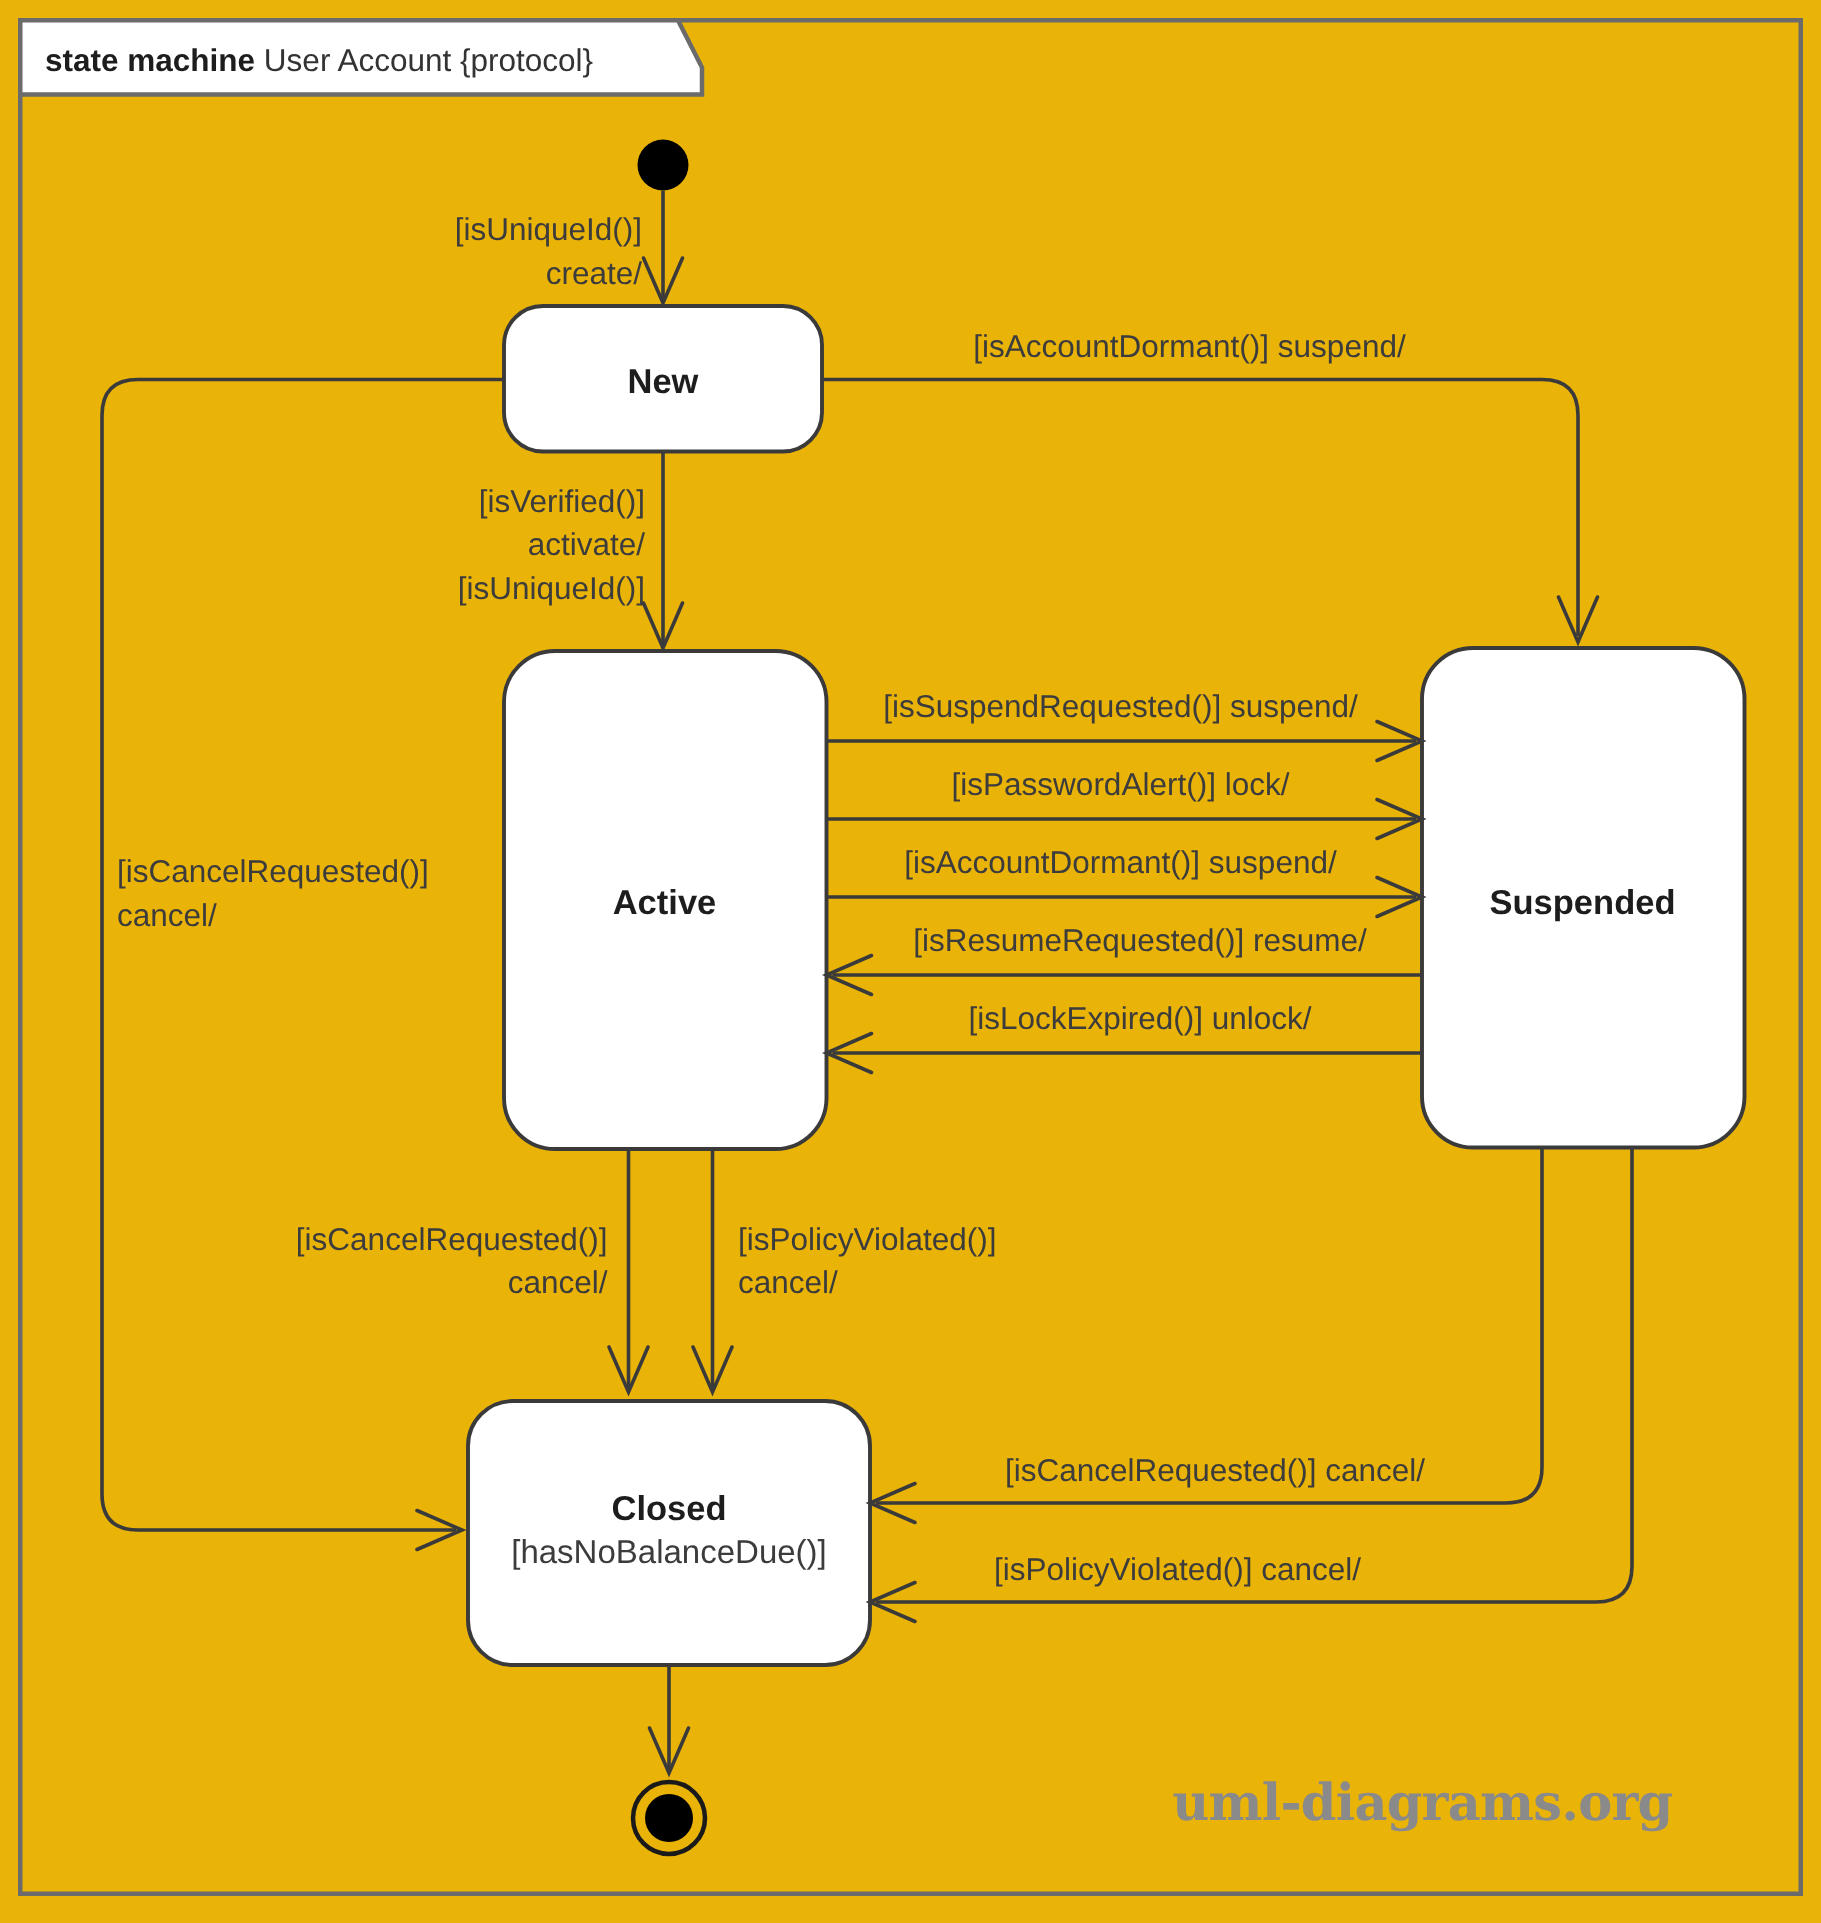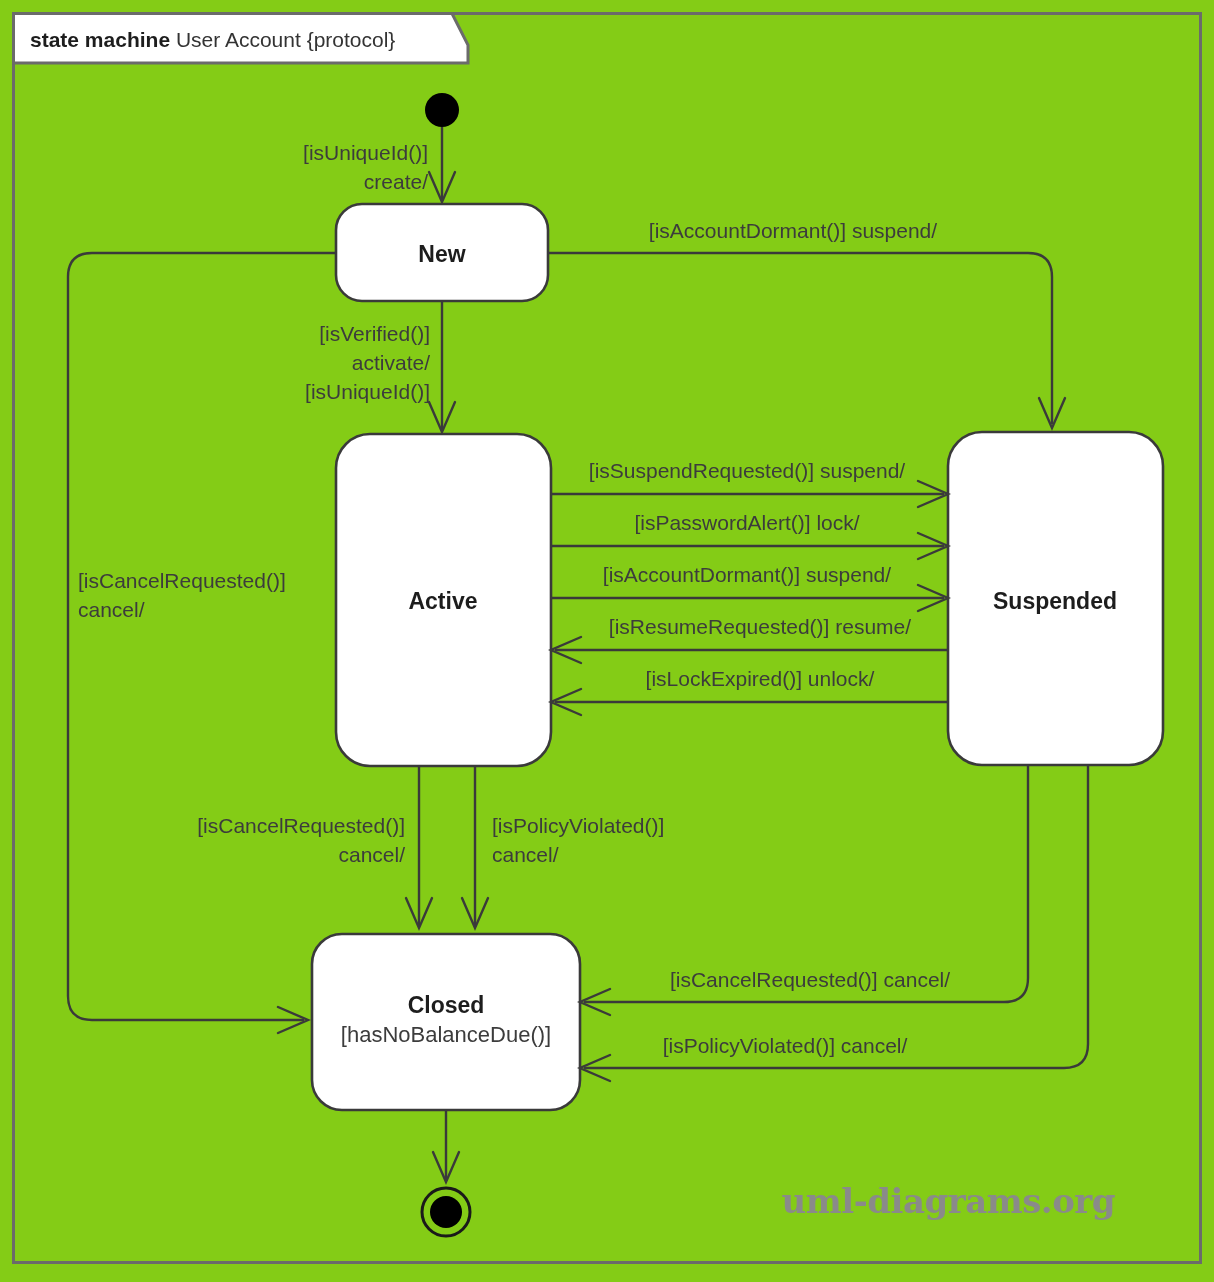--- a/index.html
+++ b/index.html
@@ -7,21 +7,21 @@
     padding: 0;
     background: #ffffff;
   }
   body {
     font-family: "Liberation Sans", sans-serif;
   }
   #canvas {
     position: relative;
     width: 1214px;
     height: 1282px;
-    background: #84cc16;
+    background: #eab308;
     overflow: hidden;
   }
   svg.diagram {
     position: absolute;
     left: 0;
     top: 0;
     width: 1214px;
     height: 1282px;
   }
   .frame-border {

